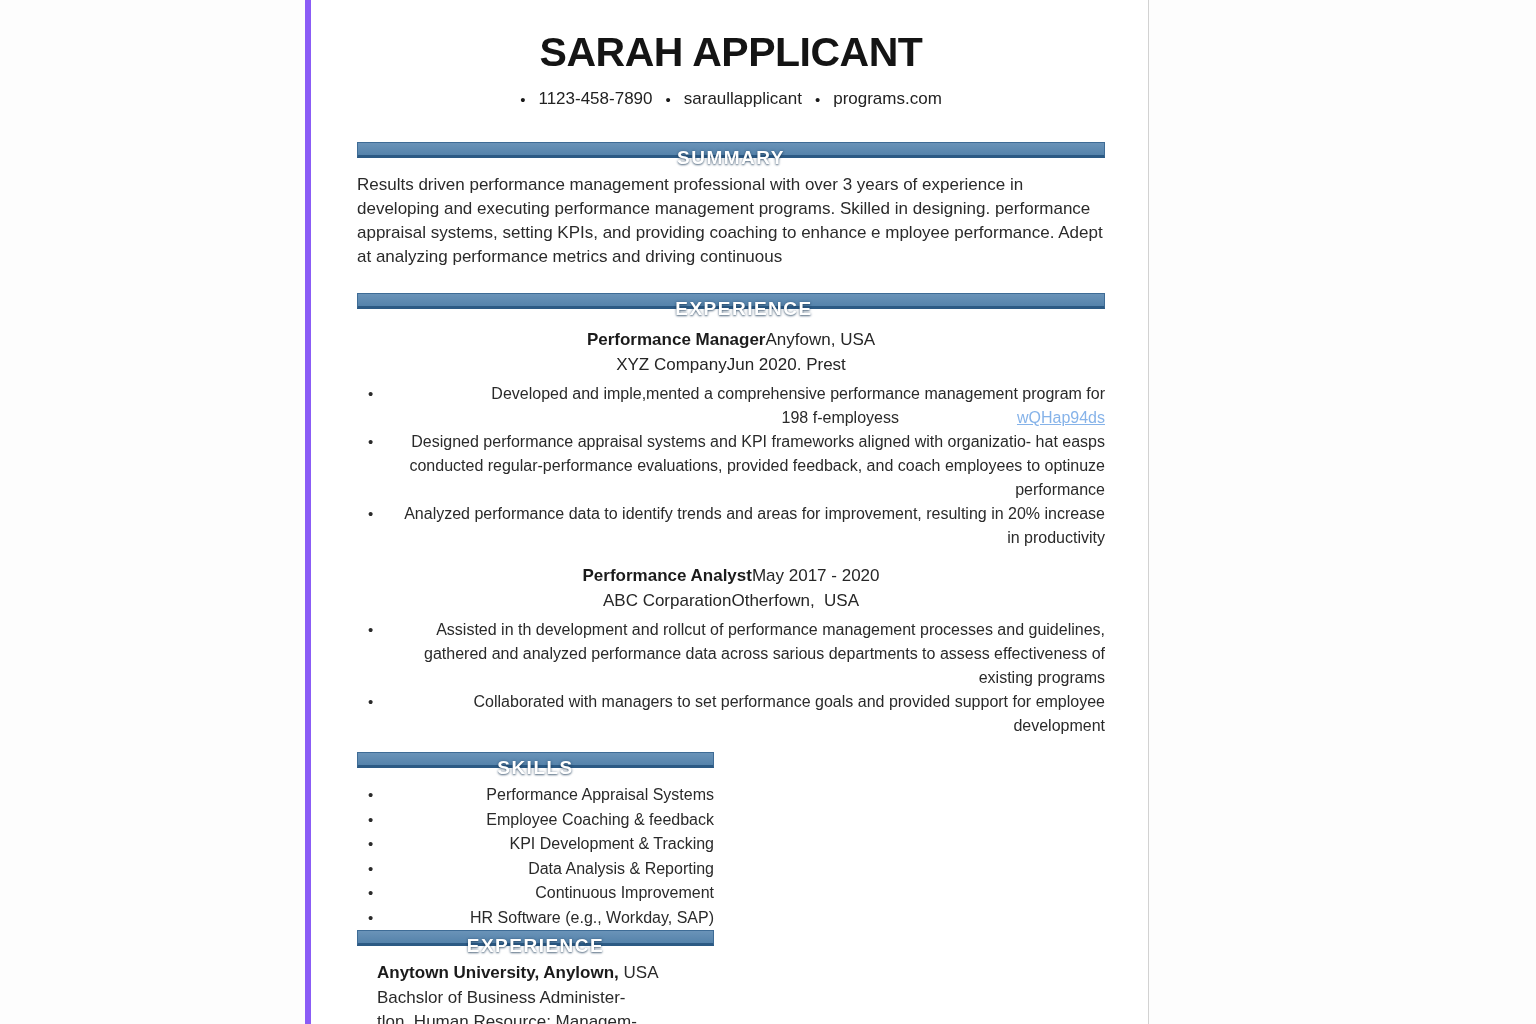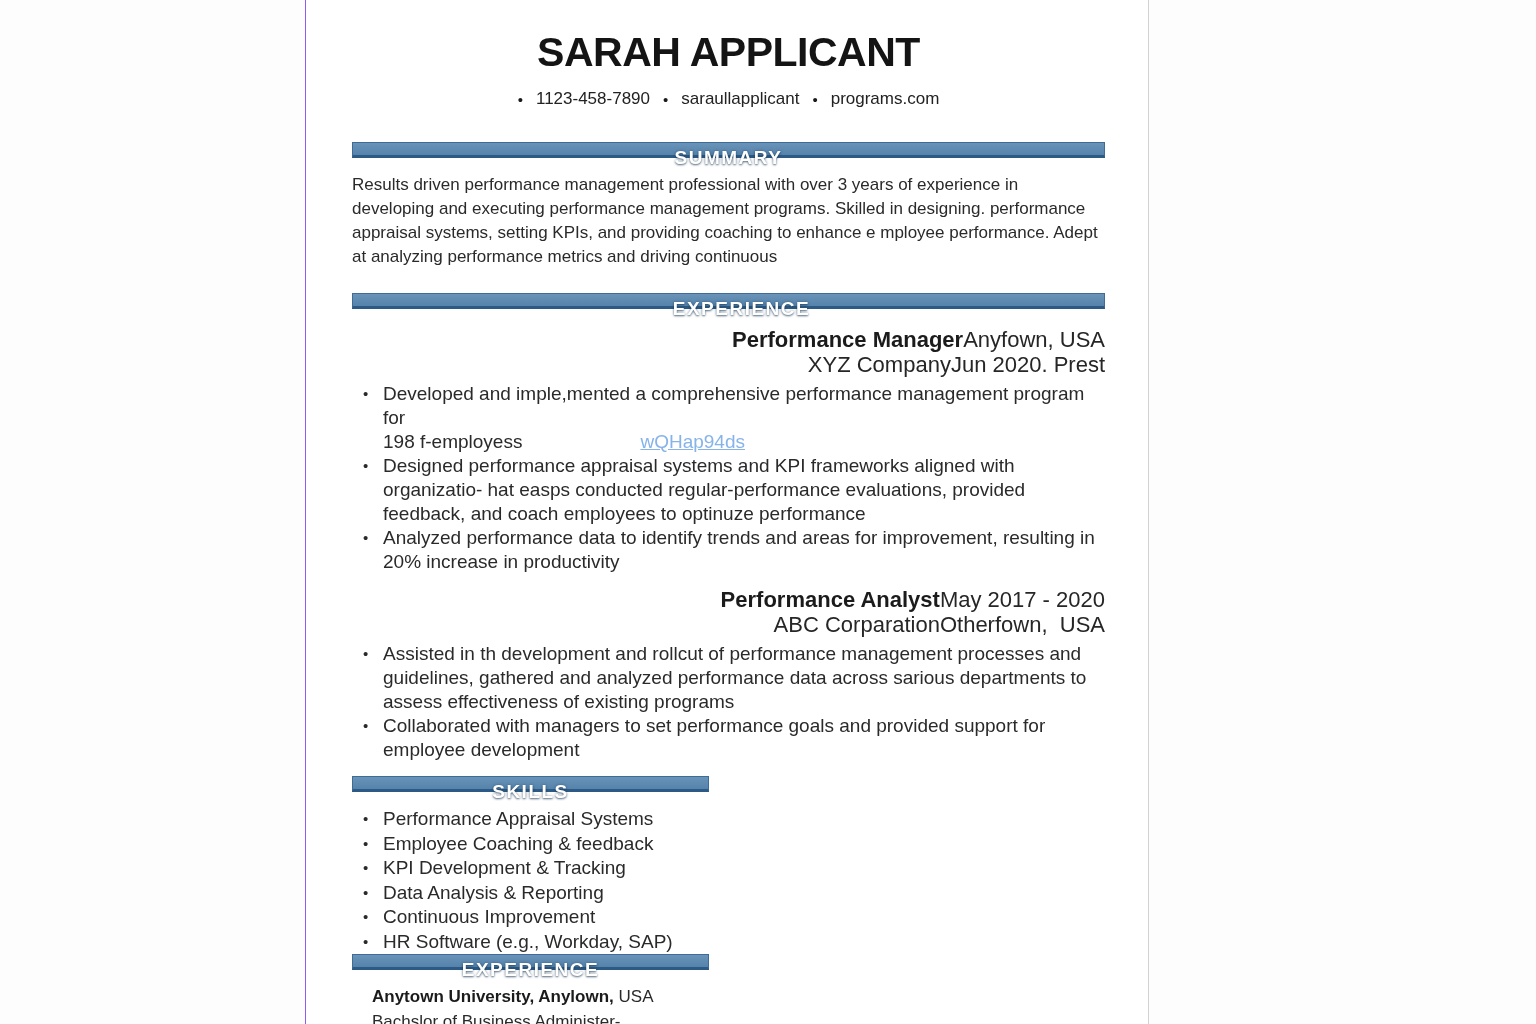--- a/index.html
+++ b/index.html
@@ -8,21 +8,21 @@
     background: #fdfdfd;
     font-family: "Liberation Sans", sans-serif;
     color: #262626;
     overflow: hidden;
   }
   .page {
     position: absolute;
     left: 305px; top: 0;
     width: 844px; height: 1024px;
     background: #ffffff;
-    border-left: 1px solid #8b5cf6;
+    border-left: 6px solid #8b5cf6;
     border-right: 1px solid #d2d2d2;
     padding: 0 43px 0 46px;
   }
   .page-title {
     margin-top: 30px;
     text-align: center;
     font-size: 41px;
     font-weight: 800;
     letter-spacing: -0.5px;
     color: #141414;
@@ -56,36 +56,37 @@
     margin-top: 15px;
     font-size: 17px;
     line-height: 24px;
     color: #2a2a2a;
   }
   .bar-experience { margin-top: 24px; padding-left: 26px; }
   .job { margin-top: 18px; }
   .job + .job { margin-top: 13px; }
   .job-row {
     display: flex;
-    justify-content: flex-end;
-    font-size: 22px;
+    justify-content: center;
+    font-size: 17px;
     line-height: 25px;
   }
   .job-row .left-bold { font-weight: bold; color: #1b1b1b; }
   .job-row .right { white-space: pre; color: #262626; }
   ul.bullets {
     list-style: none;
     margin-top: 5px;
   }
   ul.bullets li {
     position: relative;
     padding-left: 31px;
-    font-size: 19px;
+    font-size: 16px;
     line-height: 24px;
     color: #2a2a2a;
+    text-align: right;
   }
   ul.bullets li::before {
     content: "\2022";
     position: absolute;
     left: 11px;
     top: 0;
     font-size: 15px;
   }
   .inline-link {
     color: #86b3e9;

